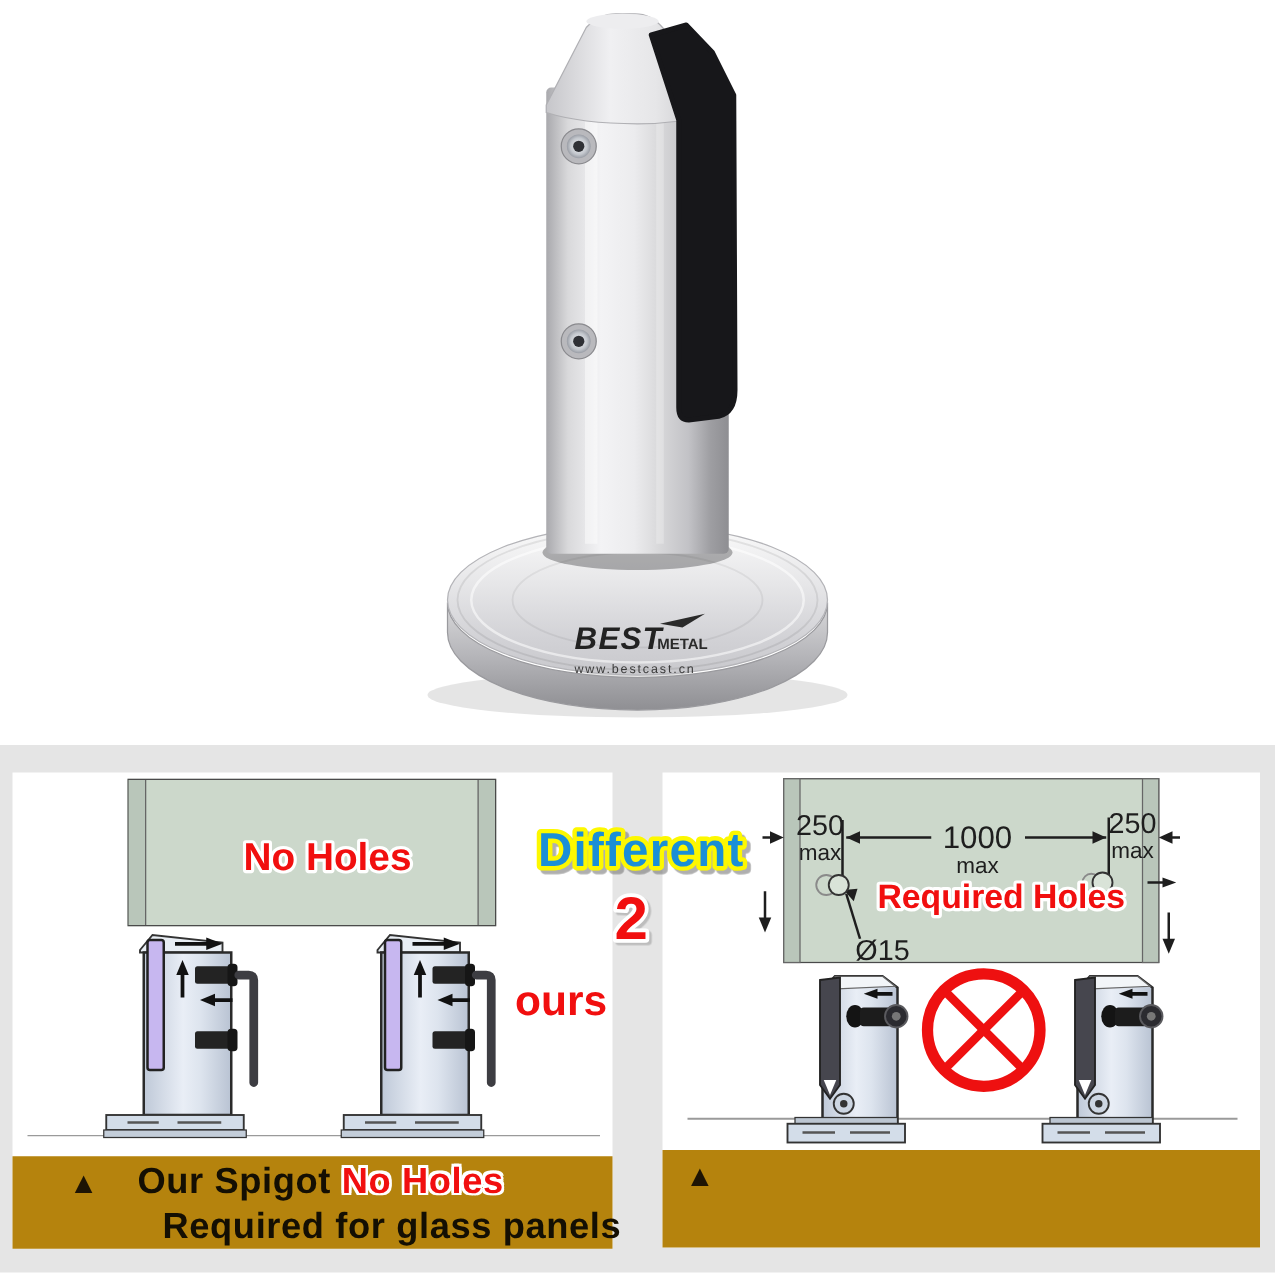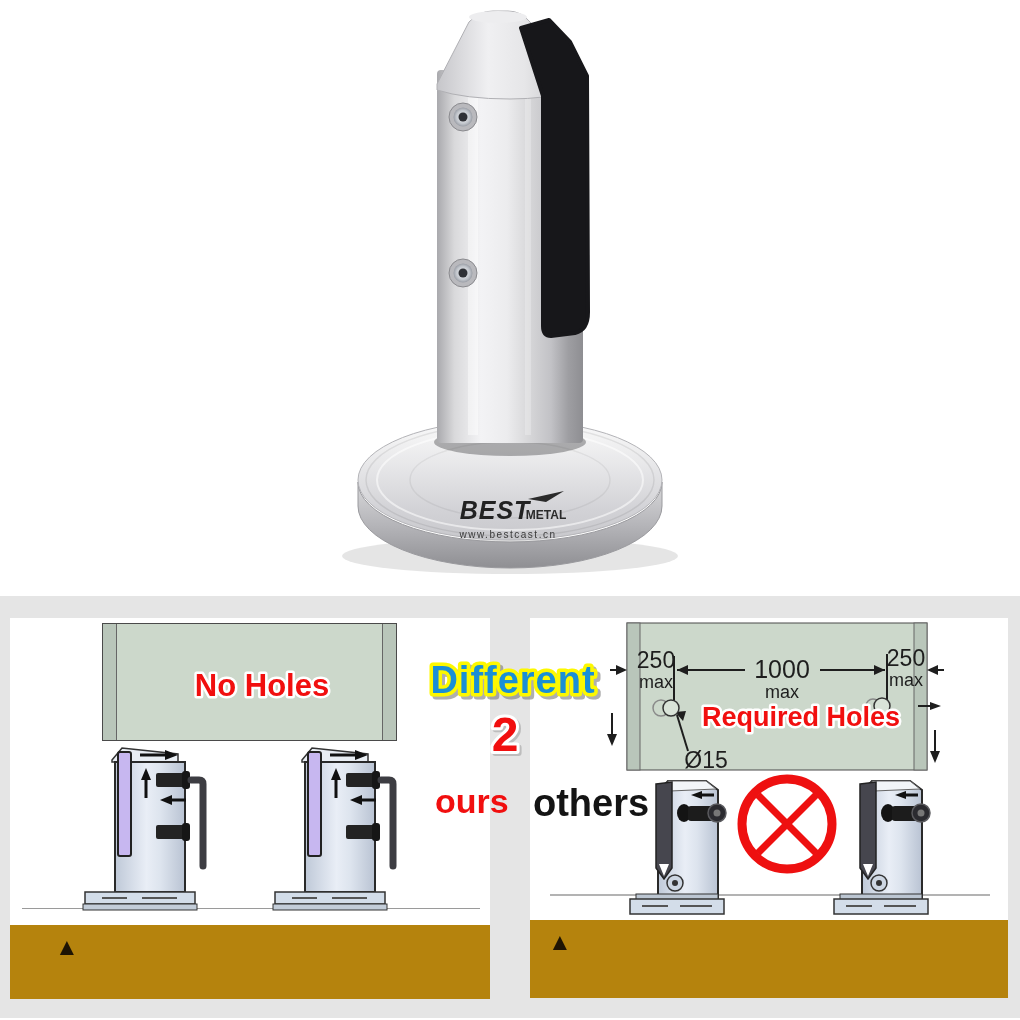--- a/index.html
+++ b/index.html
@@ -31,21 +31,21 @@
   .caption .l1,.caption .l2{position:absolute;font-size:29px;letter-spacing:.5px;white-space:nowrap;}
   .panel.left .caption .marker{left:45px;top:8px;}
   .panel.left .caption .l1{left:100px;top:4px;}
   .panel.left .caption .l2{left:120px;top:40px;}
   .panel.right .caption .marker{left:18px;top:8px;}
   .panel.right .caption .l1{left:55px;top:6px;}
   .panel.right .caption .l2{left:58px;top:48px;}
   .outline-white{color:#f10f0f;text-shadow:-2px -2px 0 #fff,2px -2px 0 #fff,-2px 2px 0 #fff,
     2px 2px 0 #fff,0 -2px 0 #fff,0 2px 0 #fff,-2px 0 0 #fff,2px 0 0 #fff;}
   
-  .ours{position:absolute;left:412px;top:186px;font-size:34px;font-weight:700;color:#f10f0f;margin-left:23px;}
+  .ours{position:absolute;left:412px;top:186px;font-size:34px;font-weight:700;color:#f10f0f;}
   .others{position:absolute;left:533px;top:186px;font-size:38px;font-weight:700;color:#141414;}
   .ovl{position:absolute;}
   text{font-family:"Liberation Sans",sans-serif;}
 </style>
 </head>
 <body>
 
 <div class="stage">
 
   <svg width="0" height="0" style="position:absolute" aria-hidden="true">
@@ -185,20 +185,22 @@
       </svg>
       <div class="groundline"></div>
       <svg class="spig s1" viewBox="0 0 130 166">
         <use href="#our-spigot"></use>
       </svg>
       <svg class="spig s2" viewBox="0 0 130 166">
         <use href="#our-spigot"></use>
       </svg>
       <div class="caption">
         <span class="marker">▲</span>
+        <span class="l1"><span>Our Spigot</span>&nbsp;<span class="outline-white">No Holes</span></span>
+        <span class="l2">Required for glass panels</span>
       </div>
     </div>
 
     <div class="panel right">
       <svg class="rp-svg" width="478" height="302">
 
         <rect x="97" y="5" width="300" height="147" fill="#ccd8cb" stroke="#4a4a4a"></rect>
         <rect x="97" y="5" width="13" height="147" fill="#b9c6ba" stroke="#666" stroke-width="1"></rect>
         <rect x="384" y="5" width="13" height="147" fill="#b9c6ba" stroke="#666" stroke-width="1"></rect>
 
@@ -262,15 +264,14 @@
     </div>
 
     <svg class="ovl" style="left:408px;top:58px" width="210" height="54">
       <text x="105" y="39" text-anchor="middle" font-size="38" font-weight="bold" letter-spacing="1" fill="#1a8fd6" stroke="#fdf800" stroke-width="7" paint-order="stroke" stroke-linejoin="round" style="filter:drop-shadow(3px 3px 0 rgba(110,110,110,0.55))">Different</text>
     </svg>
     <svg class="ovl" style="left:478px;top:110px" width="60" height="58">
       <text x="27" y="45" text-anchor="middle" font-size="48" font-weight="bold" fill="#f10f0f" stroke="#ffffff" stroke-width="6" paint-order="stroke" stroke-linejoin="round" style="filter:drop-shadow(2px 2px 0 rgba(150,150,150,0.5))">2</text>
     </svg>
 
     <div class="ours">ours</div>
-    <div class="others">others</div>
   </section>
 </div>
 
 </body></html>

